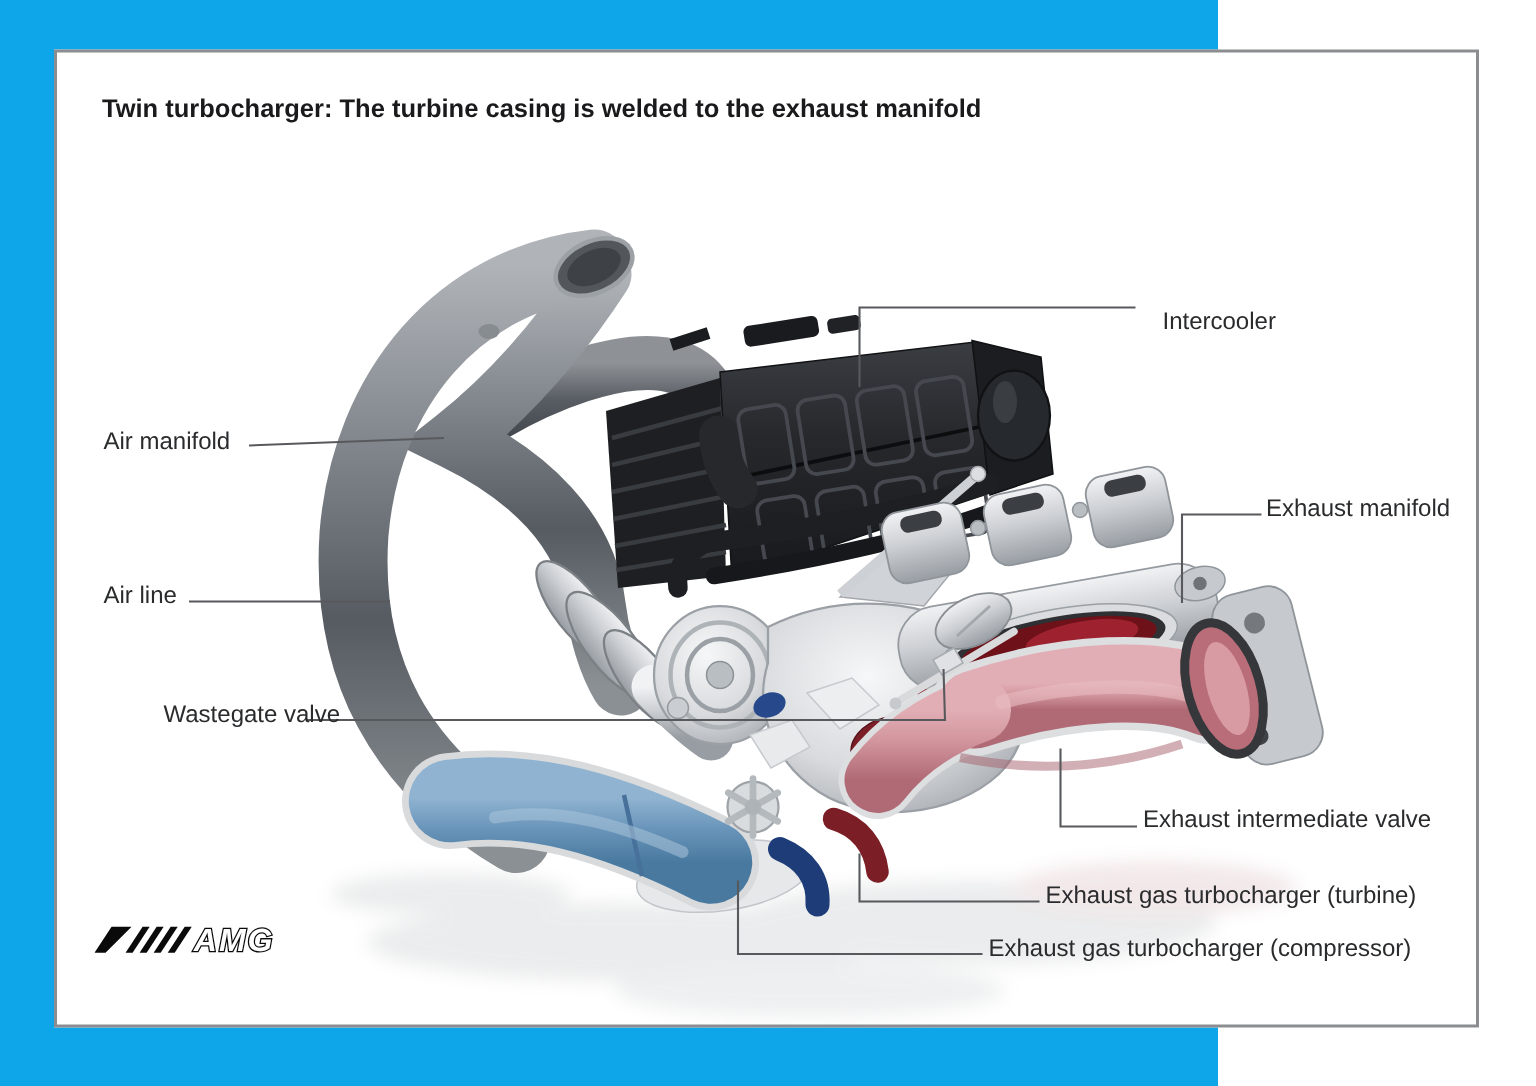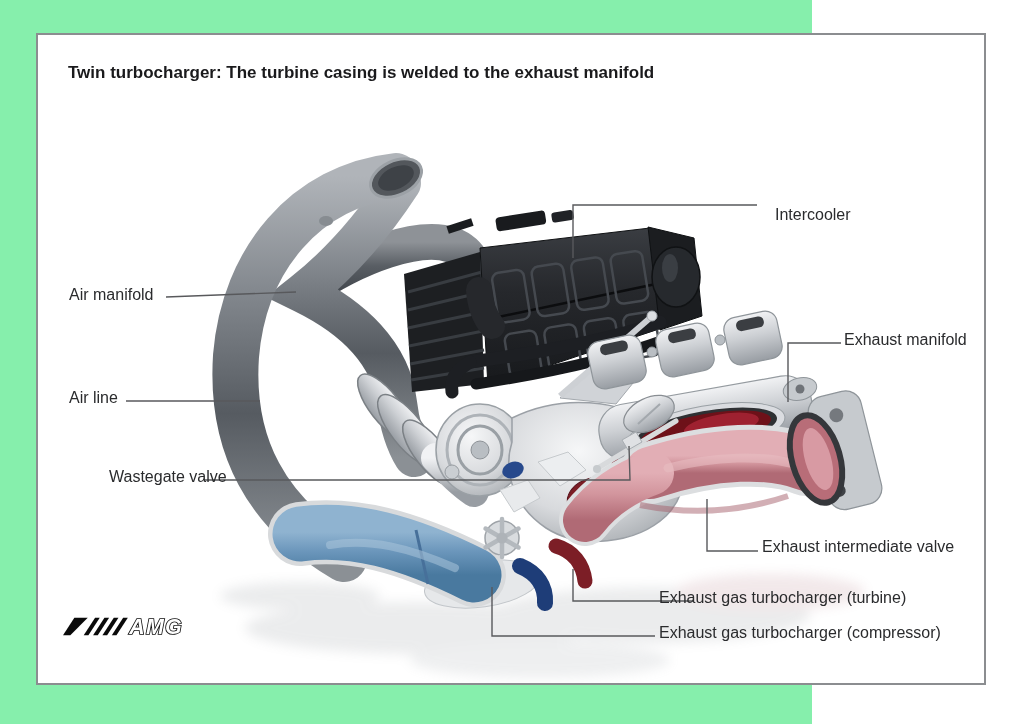--- a/index.html
+++ b/index.html
@@ -1,27 +1,27 @@
 <!DOCTYPE html>
 <html><head>
 <meta charset="utf-8">
 <style>
   html,body{margin:0;padding:0;background:#ffffff;width:1024px;height:724px;overflow:hidden;}
-  #stage{position:relative;width:812px;height:724px;background:#86efac;font-family:"Liberation Sans",sans-serif;}
+  #stage{position:relative;width:812px;height:724px;background:#0ea5e9;font-family:"Liberation Sans",sans-serif;}
   #card{position:absolute;left:36px;top:33px;width:950px;height:652px;border:2px solid #8b8d90;background:#ffffff;box-sizing:border-box;}
   #illustration{position:absolute;left:0;top:0;width:1024px;height:724px;}
   .title{position:absolute;left:68px;top:63px;font-size:17px;line-height:20px;font-weight:bold;color:#1a1a1c;white-space:nowrap;}
   .lbl{position:absolute;font-size:16px;line-height:18px;color:#2a2b2d;white-space:nowrap;}
   #lbl-air-manifold{left:69px;top:286px;}
   #lbl-air-line{left:69px;top:389px;}
   #lbl-wastegate{left:69px;top:468px;margin-left:40px;}
   #lbl-intercooler{left:775px;top:194px;margin-top:12px;}
   #lbl-exhaust-manifold{left:844px;top:331px;}
   #lbl-intermediate{left:762px;top:538px;}
-  #lbl-turbine{left:659px;top:589px;}
+  #lbl-turbine{left:697px;top:589px;}
   #lbl-compressor{left:659px;top:624px;text-align:right;}
   #logo{position:absolute;left:63px;top:616px;width:137px;height:21px;}
 </style>
 </head>
 <body>
 
 <div id="stage">
   <div id="card"></div>
 
   <svg id="illustration" viewBox="0 0 1024 724" xmlns="http://www.w3.org/2000/svg">

